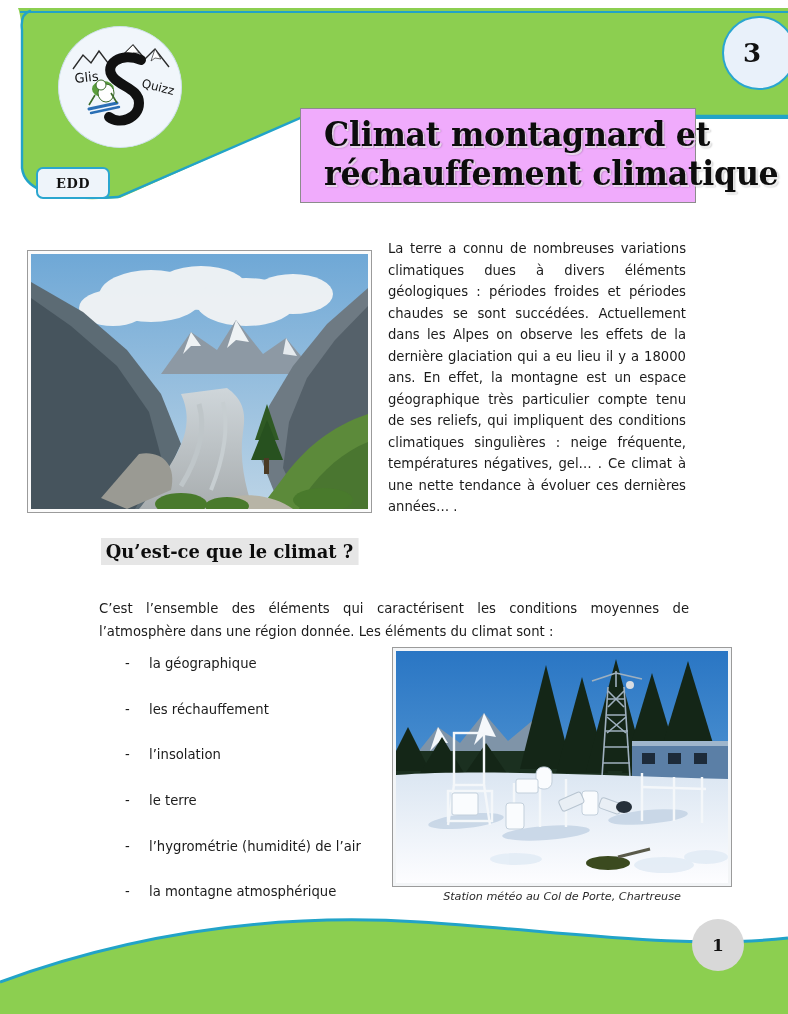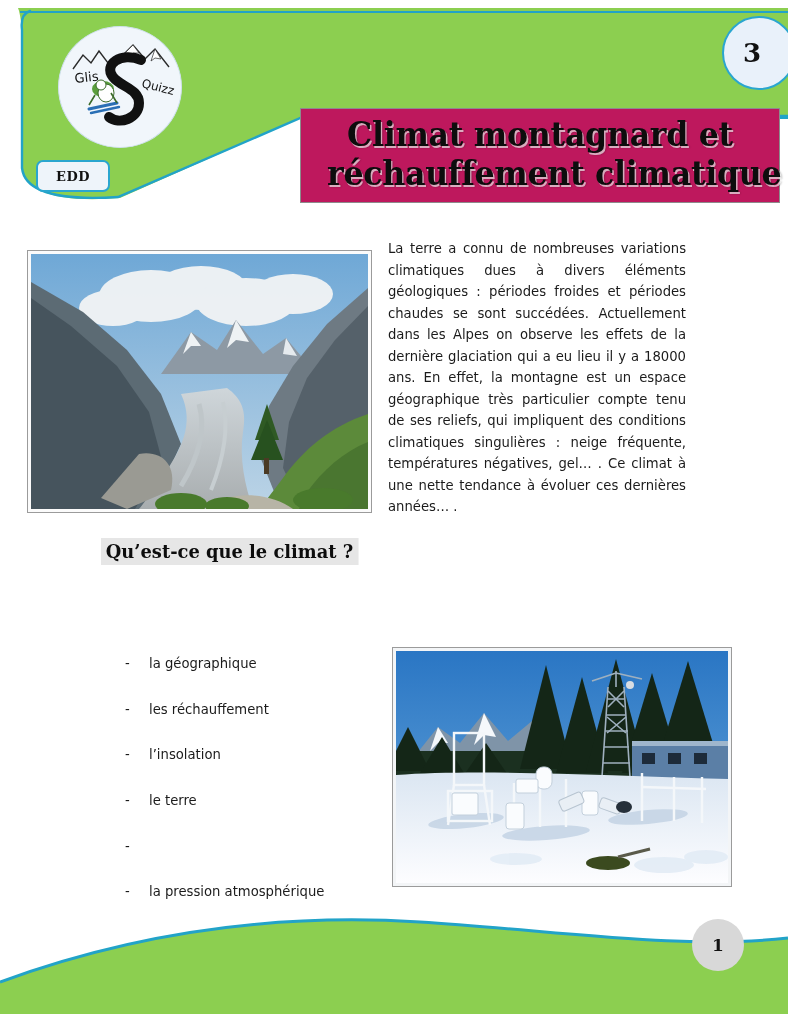--- a/index.html
+++ b/index.html
@@ -18,40 +18,40 @@
   .logo{
     position:absolute;left:58px;top:26px;width:122px;height:120px;
     border-radius:50%;
     background:#f1f6fb;
     border:1.5px solid #cfe0ee;
     overflow:hidden;
   }
   .logo svg{position:absolute;left:0;top:0;}
 
   .edd-badge{
-    position:absolute;left:36px;top:160px;width:70px;height:28px;
+    position:absolute;left:36px;top:167px;width:70px;height:28px;
     background:#eef4fa;border:2px solid #2aa6cf;border-radius:7px;
     display:flex;align-items:center;justify-content:center;
     font-family:"DejaVu Serif","Liberation Serif",serif;
     font-weight:bold;font-size:13px;letter-spacing:.5px;color:#111;
   }
 
   .num-badge{
     position:absolute;left:722px;top:16px;width:74px;height:74px;
     border-radius:50%;
     background:#e9f1fa;border:2px solid #2aa6cf;
     display:flex;align-items:center;justify-content:center;
     font-family:"DejaVu Serif","Liberation Serif",serif;
     font-weight:bold;font-size:26px;color:#111;
     padding-right:14px;box-sizing:border-box;
   }
 
   .title-box{
-    position:absolute;left:300px;top:108px;width:480px;
-    background:#be185d;border:1px solid #8c8c8c;
+    position:absolute;left:300px;top:108px;width:396px;
+    background:#f0abfc;border:1px solid #8c8c8c;
     padding:6px 10px 8px 10px;box-sizing:border-box;
     text-align:center;
   }
   .title-box .tline{
     font-family:"DejaVu Serif","Liberation Serif",serif;
     font-weight:bold;
     font-size:34px;line-height:1.16;
     letter-spacing:-0.3px;
     color:#0d0d0d;
     transform:scaleX(.93);
@@ -225,44 +225,46 @@
         <ellipse cx="196" cy="252" rx="22" ry="9"></ellipse>
         <ellipse cx="292" cy="246" rx="30" ry="12"></ellipse>
       </g>
     </svg>
   </div>
 
   <div class="intro-text">La terre a connu de nombreuses variations climatiques dues à divers éléments géologiques : périodes froides et périodes chaudes se sont succédées. Actuellement dans les Alpes on observe les effets de la dernière glaciation qui a eu lieu il y a 18000 ans. En effet, la montagne est un espace géographique très particulier compte tenu de ses reliefs, qui impliquent des conditions climatiques singulières : neige fréquente, températures négatives, gel… . Ce climat à une nette tendance à évoluer ces dernières années… .</div>
 
   <div class="section-head">Qu’est-ce que le climat ?</div>
 
+  <div class="def-text">C’est l’ensemble des éléments qui caractérisent les conditions moyennes de l’atmosphère dans une région donnée. Les éléments du climat sont :</div>
 
   <ul class="bullets">
     <li>
       <span class="dash">-</span>
       <span>la géographique</span>
     </li>
     <li>
       <span class="dash">-</span>
       <span>les réchauffement</span>
     </li>
     <li>
       <span class="dash">-</span>
       <span>l’insolation</span>
     </li>
     <li>
       <span class="dash">-</span>
       <span>le terre</span>
     </li>
     <li>
       <span class="dash">-</span>
-    </li>
-    <li>
-      <span class="dash">-</span>
-      <span>la pression atmosphérique</span>
+      <span>l’hygrométrie (humidité) de l’air</span>
+    </li>
+    <li>
+      <span class="dash">-</span>
+      <span>la montagne atmosphérique</span>
     </li>
   </ul>
 
   <div class="photo" id="station-photo">
     <svg width="332" height="232" viewBox="0 0 332 232" xmlns="http://www.w3.org/2000/svg">
       <defs>
         <linearGradient id="wsky" x1="0" y1="0" x2="0" y2="1">
           <stop offset="0%" stop-color="#2a76c4"></stop>
             <stop offset="100%" stop-color="#6aa8db"></stop>
         </linearGradient>
@@ -343,20 +345,21 @@
       </g>
 
       <g fill="#e3ecf6" opacity=".9">
         <ellipse cx="268" cy="214" rx="30" ry="8"></ellipse>
         <ellipse cx="310" cy="206" rx="22" ry="7"></ellipse>
         <ellipse cx="120" cy="208" rx="26" ry="6"></ellipse>
       </g>
     </svg>
   </div>
 
+  <div class="caption">Station météo au Col de Porte, Chartreuse</div>
 
   <div class="footer-wrap">
     <svg width="788" height="120" viewBox="0 0 788 120" xmlns="http://www.w3.org/2000/svg">
       <path d="M 0 88 C 120 44 260 18 420 28 C 560 37 680 56 788 44 L 788 120 L 0 120 Z" fill="#8ccf50"></path>
       <path d="M 0 88 C 120 44 260 18 420 28 C 560 37 680 56 788 44" fill="none" stroke="#22a3c8" stroke-width="3"></path>
     </svg>
   </div>
 
   <div class="page-num">1</div>
 

